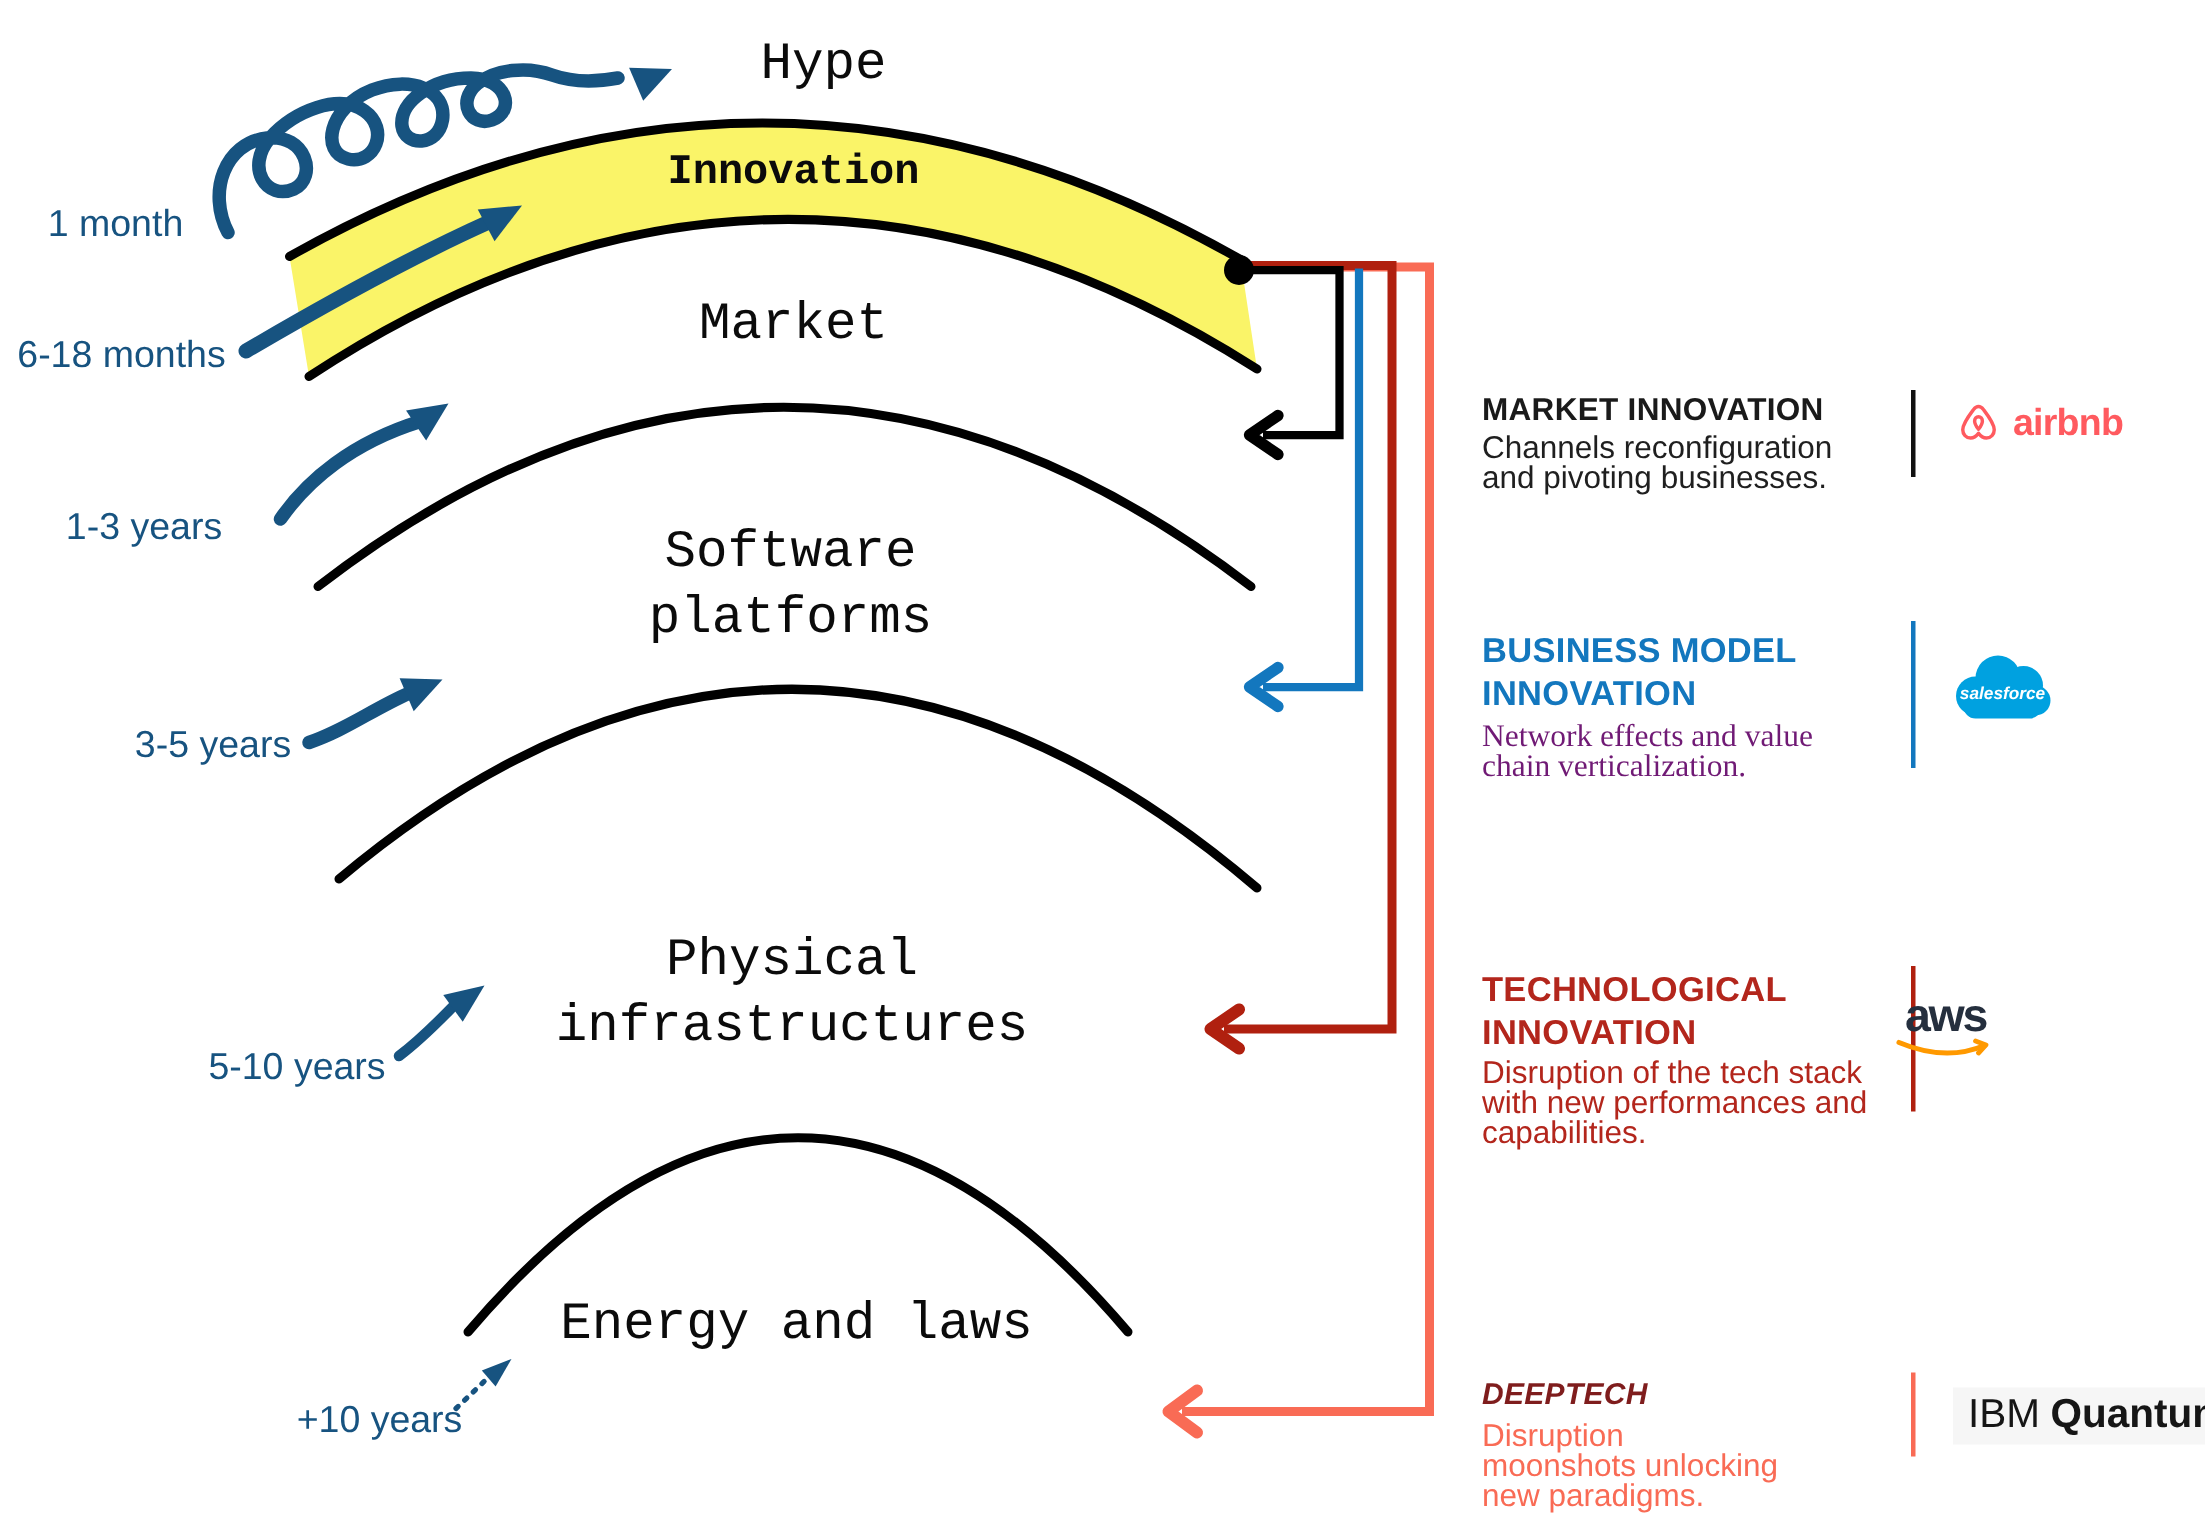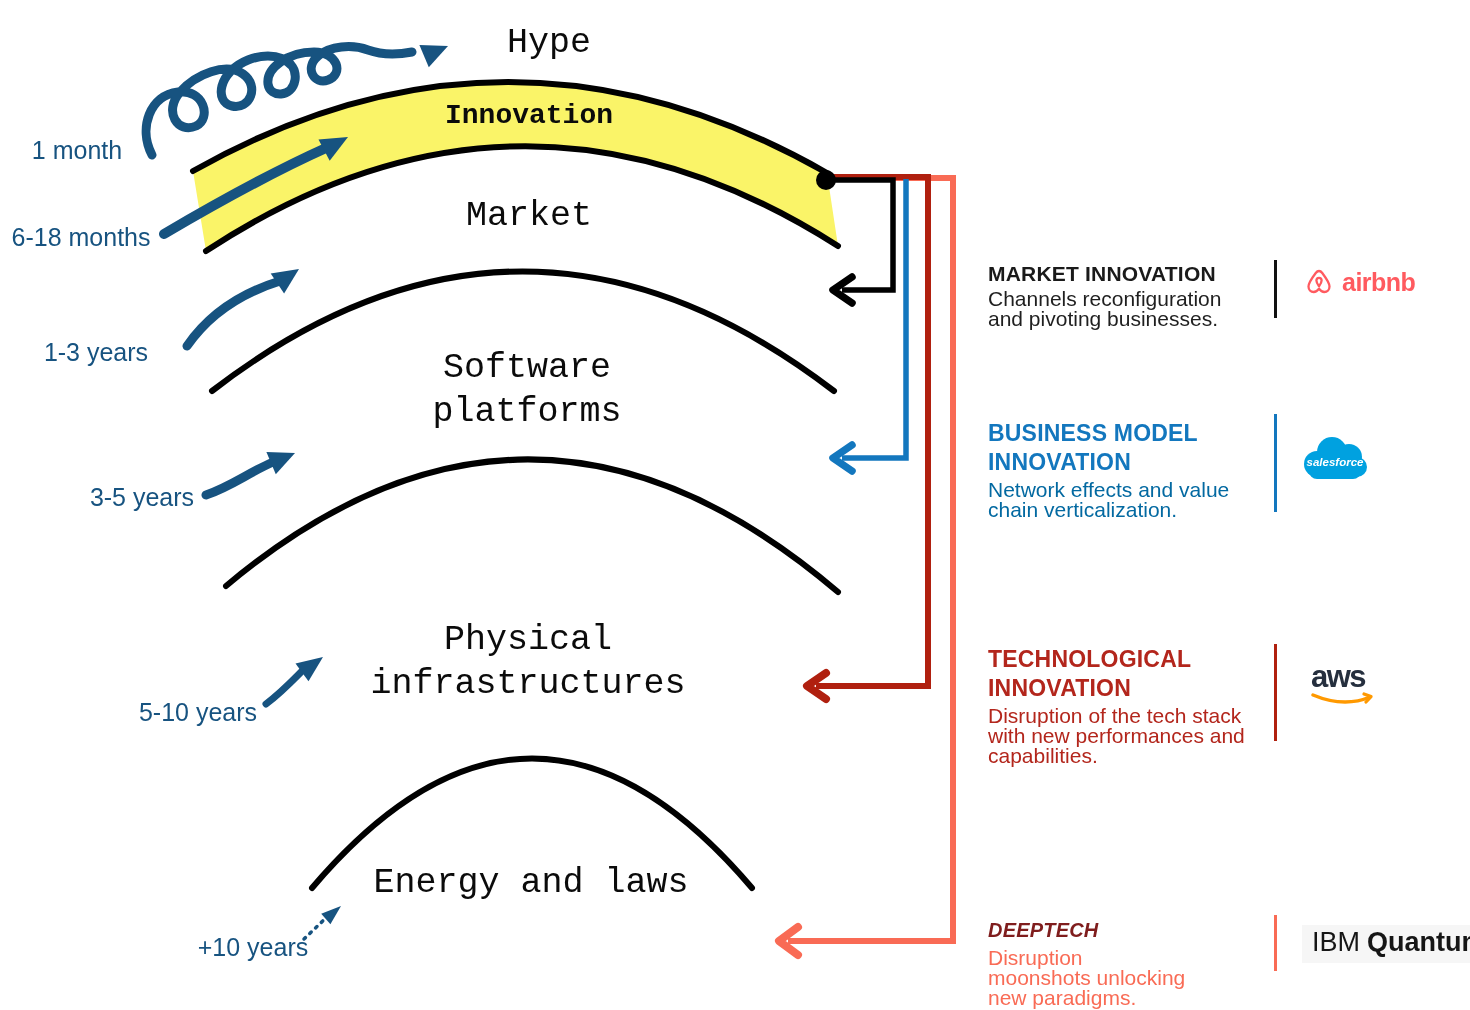--- a/index.html
+++ b/index.html
@@ -21,37 +21,37 @@
   .time-label{position:absolute;transform:translate(-50%,-50%);
               color:#175380;font-size:25px;font-weight:500;white-space:nowrap;}
 
   
   .legend-block{position:absolute;left:988px;width:300px;}
   .lg-title{font-weight:700;letter-spacing:.2px;}
   .lg-desc{font-size:21px;line-height:20px;margin-top:3px;}
   .b1 .lg-title{font-size:21px;line-height:25px;color:#1a1a1a;}
   .b1 .lg-desc{color:#1f1f1f;width:245px;}
   .b2 .lg-title{font-size:23px;line-height:29px;color:#1377BE;width:235px;}
-  .b2 .lg-desc{color:#0369a1;width:250px;}
+  .b2 .lg-desc{color:#701a75;width:250px;font-family:Liberation Serif, serif;}
   .b3 .lg-title{font-size:23px;line-height:29px;color:#B3261C;width:235px;}
   .b3 .lg-desc{color:#B3261C;width:275px;}
   .b4 .lg-title{font-size:20px;line-height:29px;color:#7f1d1d;font-style:italic;}
   .b4 .lg-desc{color:#F96B55;width:200px;}
 
   .divider{position:absolute;left:1274px;width:3px;}
   .d1{top:260px;height:58px;background:#111;}
   .d2{top:414px;height:98px;background:#1377BE;}
   .d3{top:644px;height:97px;background:#B0200F;}
   .d4{top:915px;height:56px;background:#F96B55;}
 
   
   .logo-airbnb{position:absolute;left:1303px;top:266px;display:flex;align-items:center;gap:7px;color:#FF5A5F;}
   .airbnb-word{font-size:25px;font-weight:700;letter-spacing:-.5px;}
   .logo-salesforce{position:absolute;left:1299px;top:434px;}
-  .logo-aws{position:absolute;left:1311px;top:662px;width:66px;}
+  .logo-aws{position:absolute;left:1264px;top:662px;width:66px;text-align:center;}
   .aws-word{font-size:31px;font-weight:700;letter-spacing:-1.5px;color:#252F3E;line-height:30px;display:block;}
   .logo-ibm{position:absolute;left:1302px;top:925px;background:#f6f6f6;padding:2px 10px 5px 10px;
             font-size:27px;color:#161616;white-space:nowrap;}
   .ibm-plain{font-weight:400;}
   .ibm-bold{font-weight:700;margin-left:7px;}
 </style>
 </head>
 <body>
 
 <div class="canvas">

